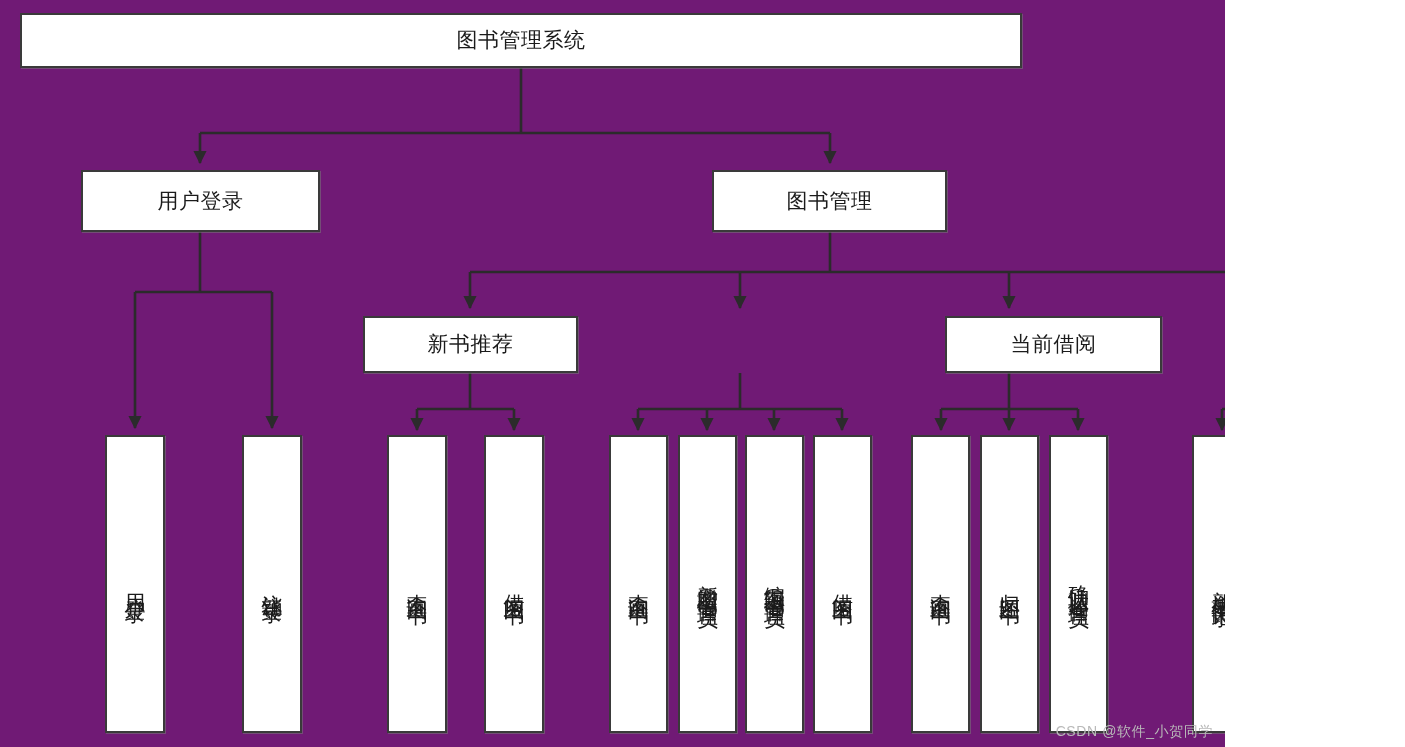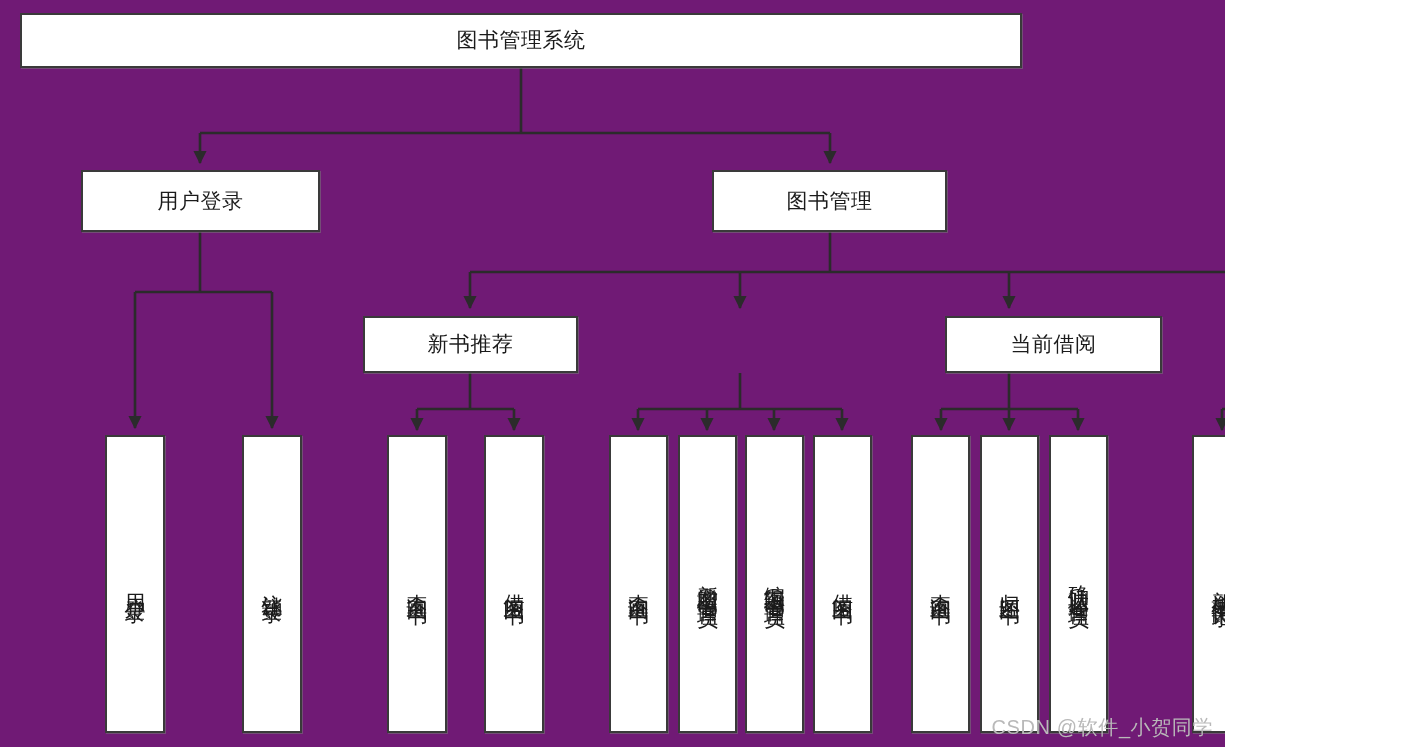--- a/index.html
+++ b/index.html
@@ -49,21 +49,21 @@
     text-align:center;
   }
   .leaf{
     align-items:center;
     justify-content:center;
   }
   .watermark{
     position:absolute;
     right:12px;
     bottom:6px;
-    font-size:20px;
+    font-size:14px;
     color:#b9b9b9;
     letter-spacing:0.6px;
     user-select:none;
     white-space:nowrap;
   }
 </style>
 </head>
 <body>
 
 <div id="stage">

